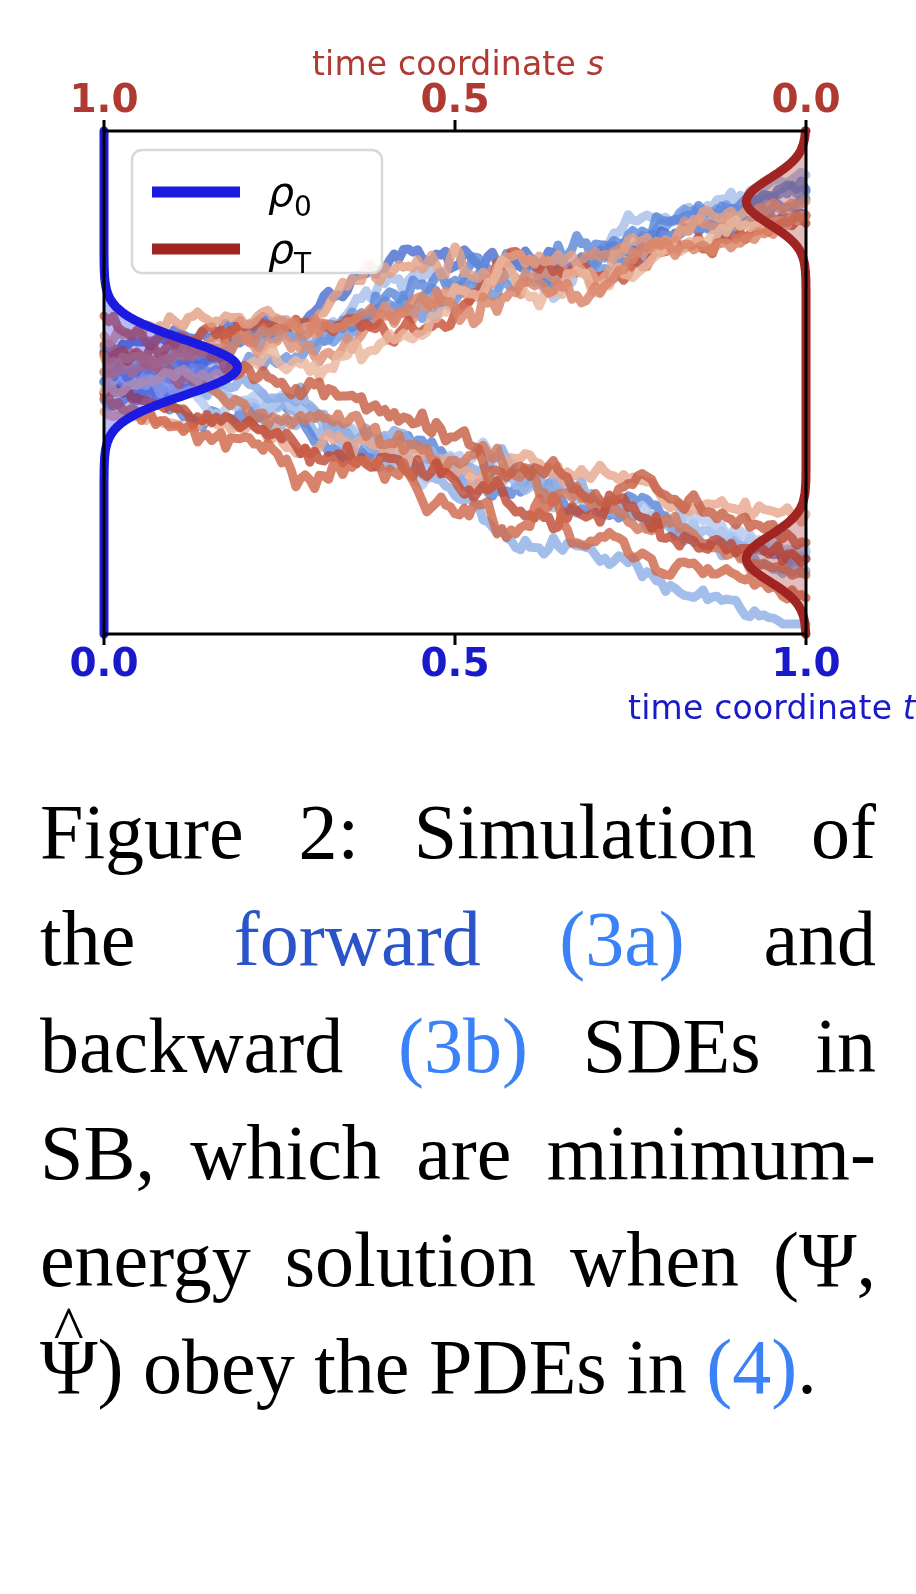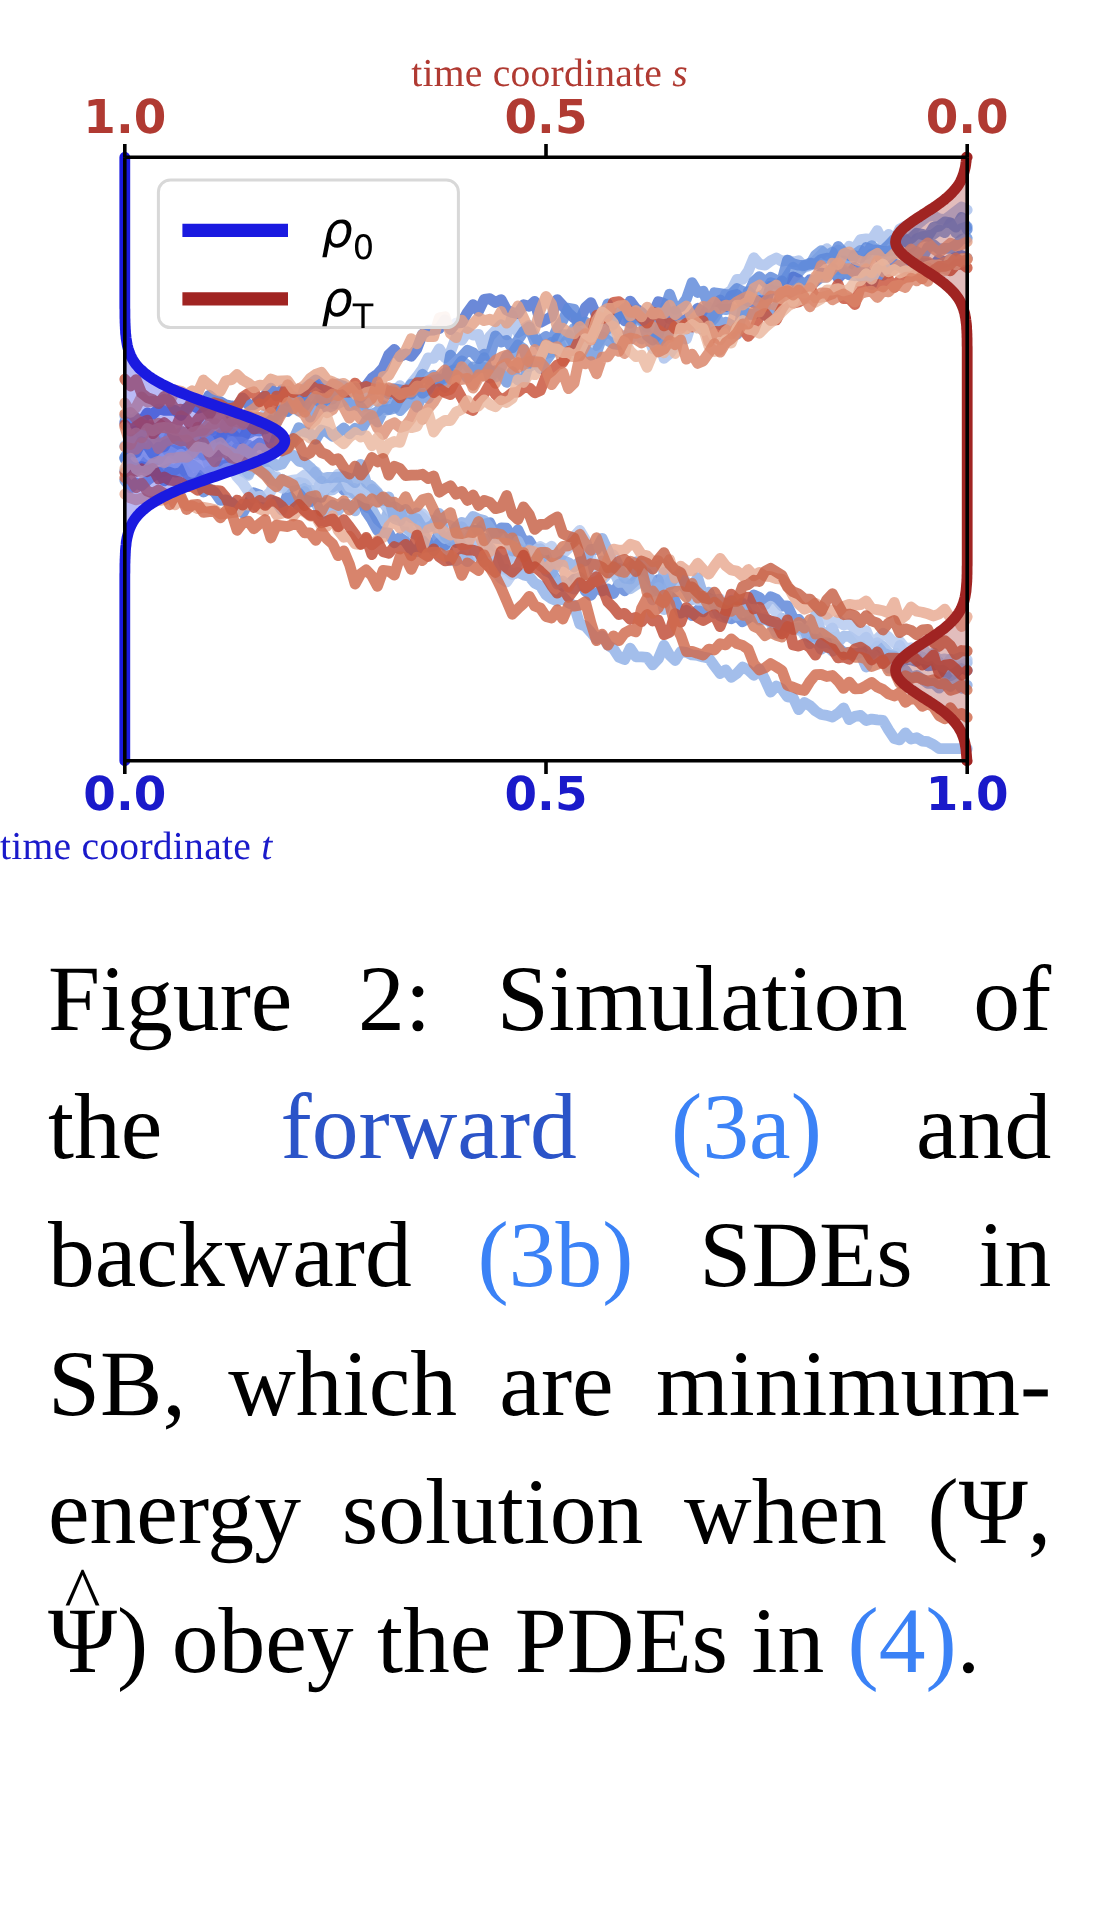--- a/index.html
+++ b/index.html
@@ -2,26 +2,26 @@
 <html><head>
 <meta charset="utf-8">
 <style>
   html,body{margin:0;padding:0;background:#ffffff;}
   body{width:916px;height:1594px;position:relative;overflow:hidden;
        font-family:"DejaVu Sans",sans-serif;}
 
   
   #figure{position:absolute;left:0;top:0;width:916px;height:760px;}
 
-  .ax-label{position:absolute;font-size:33px;letter-spacing:0.2px;white-space:nowrap;font-family:Liberation Serif, serif;}
+  .ax-label{position:absolute;font-size:33px;letter-spacing:0.2px;white-space:nowrap;}
   .ax-label em{font-style:italic;}
   .tick-label{position:absolute;font-size:39px;font-weight:700;white-space:nowrap;}
 
   #top-axis-label{top:44px;left:0;width:916px;text-align:center;}
-  #bottom-axis-label{top:688px;left:0;width:916px;text-align:left;}
+  #bottom-axis-label{top:688px;left:0;width:916px;text-align:right;}
 
   #plot-svg{position:absolute;left:0;top:0;}
 
   
   #caption{position:absolute;left:40px;top:778px;width:836px;
            font-family:"Liberation Serif","DejaVu Serif",serif;
            font-size:78px;line-height:107px;color:#000000;
            text-align:justify;text-justify:inter-word;}
   #caption > span{display:inline;}
   #caption .lastline{display:inline;}

